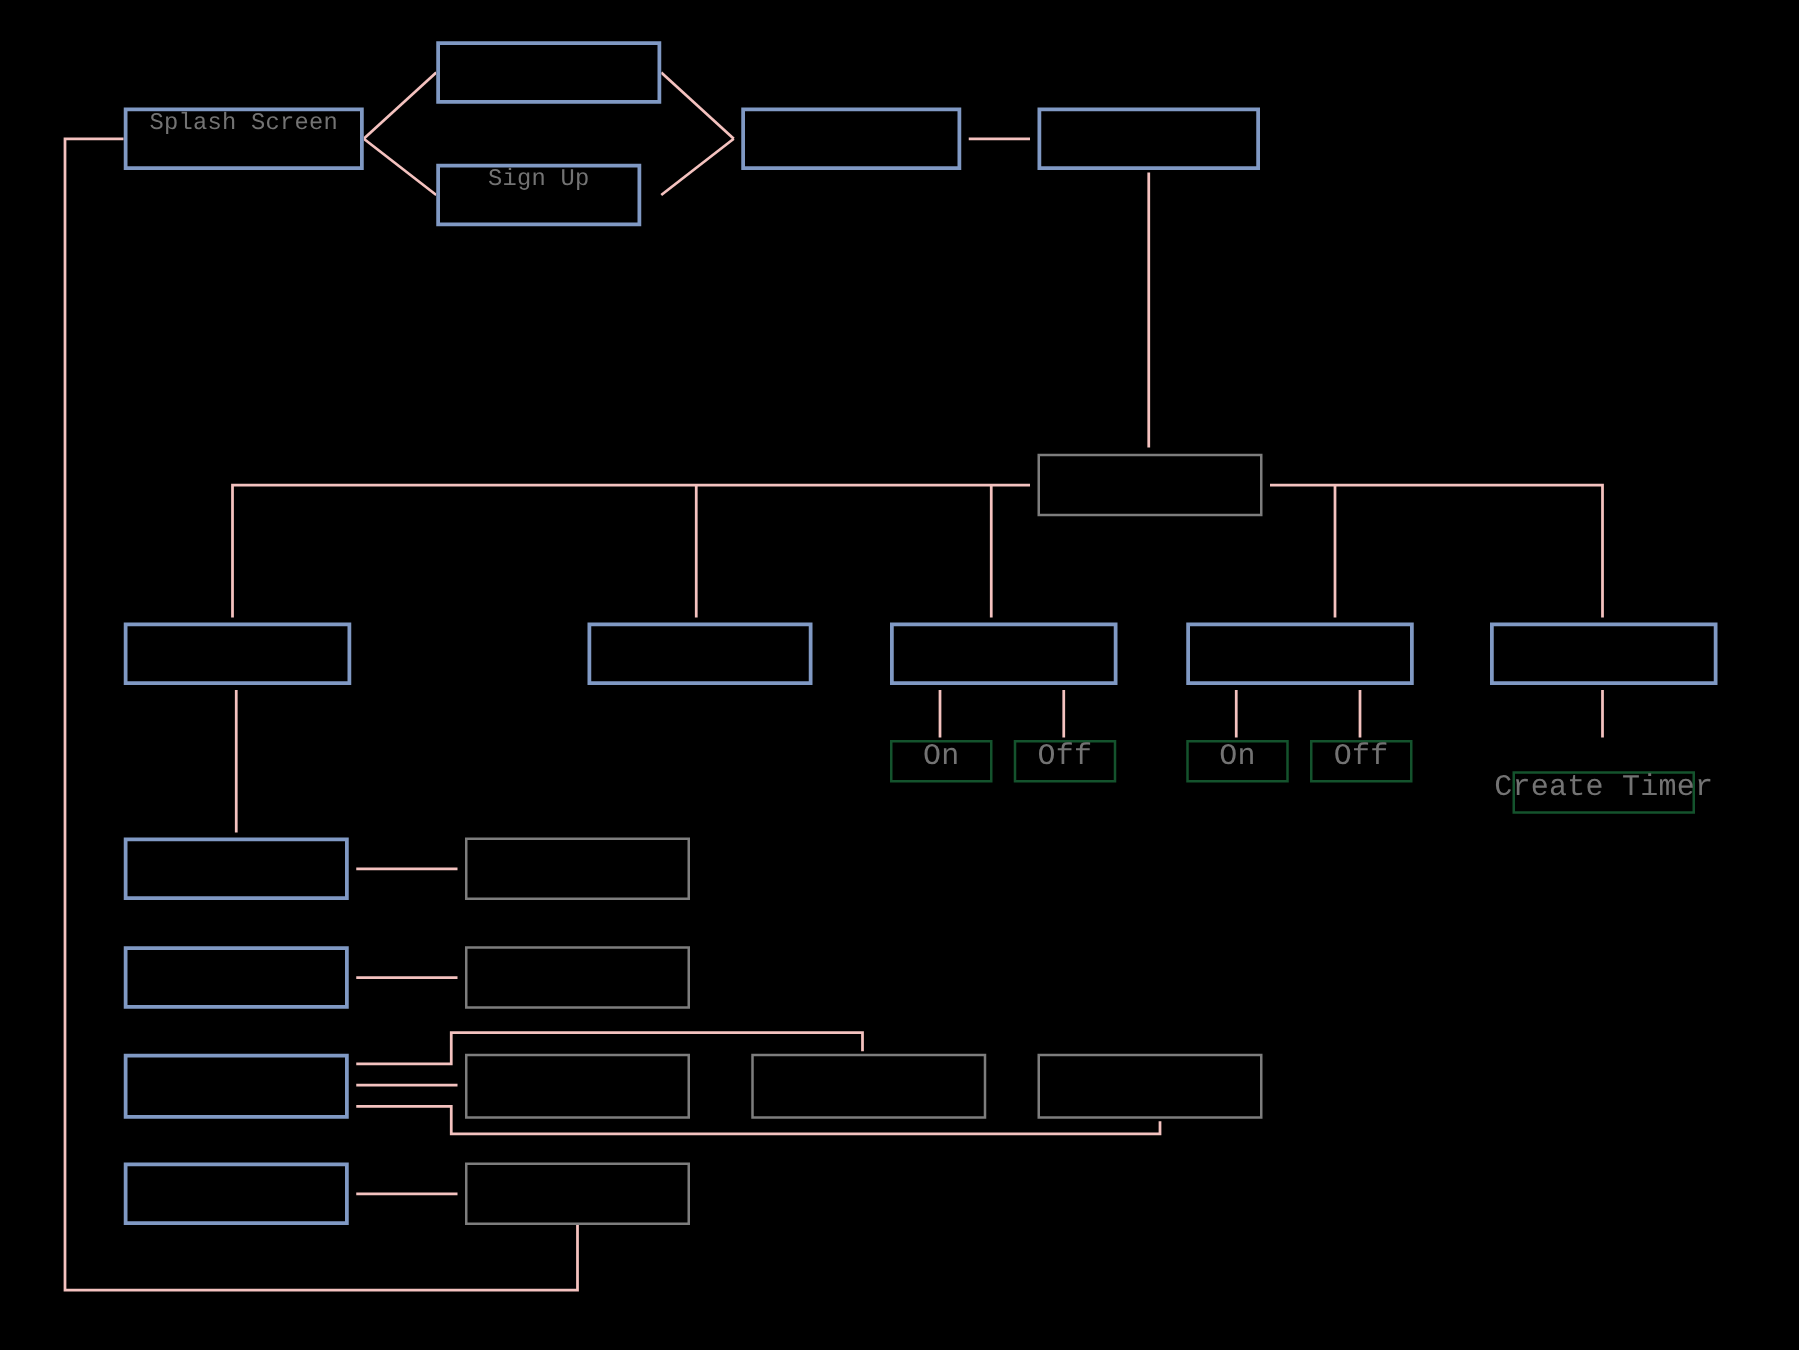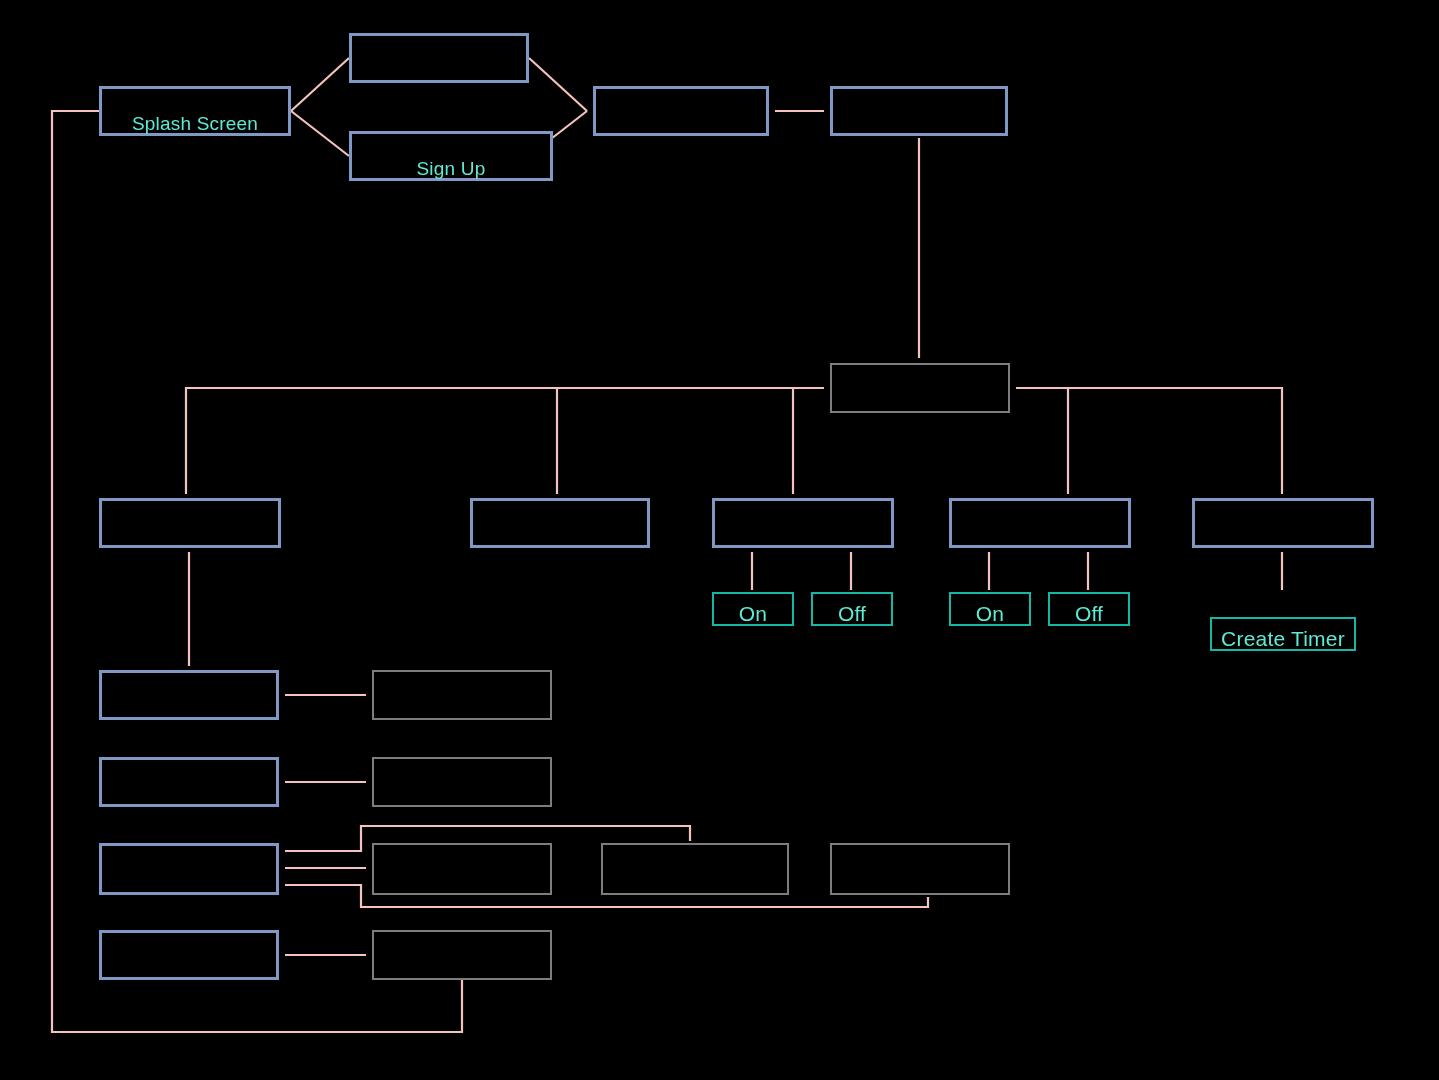--- a/index.html
+++ b/index.html
@@ -5,27 +5,28 @@
 <style>
   html,body{margin:0;padding:0;background:#000;}
   body{
     font-family:"Liberation Sans","DejaVu Sans",sans-serif;
     width:1439px;height:1080px;overflow:hidden;position:relative;
   }
   #stage{position:absolute;left:0;top:0;width:1439px;height:1080px;background:#000;}
   svg.edges{position:absolute;left:0;top:0;width:1439px;height:1080px;pointer-events:none;}
   .node{
     position:absolute;box-sizing:border-box;background:#000;
-    display:flex;align-items:flex-end;justify-content:center;
-    color:#5eead4;font-size:19px;letter-spacing:.2px;line-height:1;
+    display:flex;align-items:flex-start;justify-content:center;
+    color:#737373;font-size:19px;letter-spacing:.2px;line-height:1;
     white-space:nowrap;
+    font-family:Liberation Mono, monospace;
   }
   .node.blue{border:3px solid #8099c4;}
   .node.gray{border:2px solid #7d7d7d;}
-  .node.small{border:2px solid #14b8a6;font-size:21px;}
+  .node.small{border:2px solid #14532d;font-size:24px;}
   .node .lbl{pointer-events:none;}
 </style>
 </head>
 <body>
 
 <div id="stage">
   <svg class="edges" width="1439" height="1080" viewBox="0 0 1439 1080">
       <path d="M 462 980 L 462 1032 L 52 1032 L 52 111 L 99 111" fill="none" stroke="#f4c2bf" stroke-width="2.2" stroke-linecap="butt" stroke-linejoin="miter"></path>
       <path d="M 291 111 L 349 58" fill="none" stroke="#f4c2bf" stroke-width="2.2" stroke-linecap="butt" stroke-linejoin="miter"></path>
       <path d="M 291 111 L 349 156" fill="none" stroke="#f4c2bf" stroke-width="2.2" stroke-linecap="butt" stroke-linejoin="miter"></path>
@@ -51,21 +52,21 @@
       <path d="M 285 885 L 361 885 L 361 907 L 928 907 L 928 897" fill="none" stroke="#f4c2bf" stroke-width="2.2" stroke-linecap="butt" stroke-linejoin="miter"></path>
       <path d="M 285 955 L 366 955" fill="none" stroke="#f4c2bf" stroke-width="2.2" stroke-linecap="butt" stroke-linejoin="miter"></path>
     </svg>
   <div id="nodes">
       <div class="node blue" style="left: 99px; top: 86px; width: 192px; height: 50px;">
         <span class="lbl">Splash Screen</span>
       </div>
       <div class="node blue" style="left: 349px; top: 33px; width: 180px; height: 50px;">
         <span class="lbl"></span>
       </div>
-      <div class="node blue" style="left: 349px; top: 131px; width: 204px; height: 50px;">
+      <div class="node blue" style="left: 349px; top: 131px; width: 164px; height: 50px;">
         <span class="lbl">Sign Up</span>
       </div>
       <div class="node blue" style="left: 593px; top: 86px; width: 176px; height: 50px;">
         <span class="lbl"></span>
       </div>
       <div class="node blue" style="left: 830px; top: 86px; width: 178px; height: 50px;">
         <span class="lbl"></span>
       </div>
       <div class="node gray" style="left: 830px; top: 363px; width: 180px; height: 50px;">
         <span class="lbl"></span>

